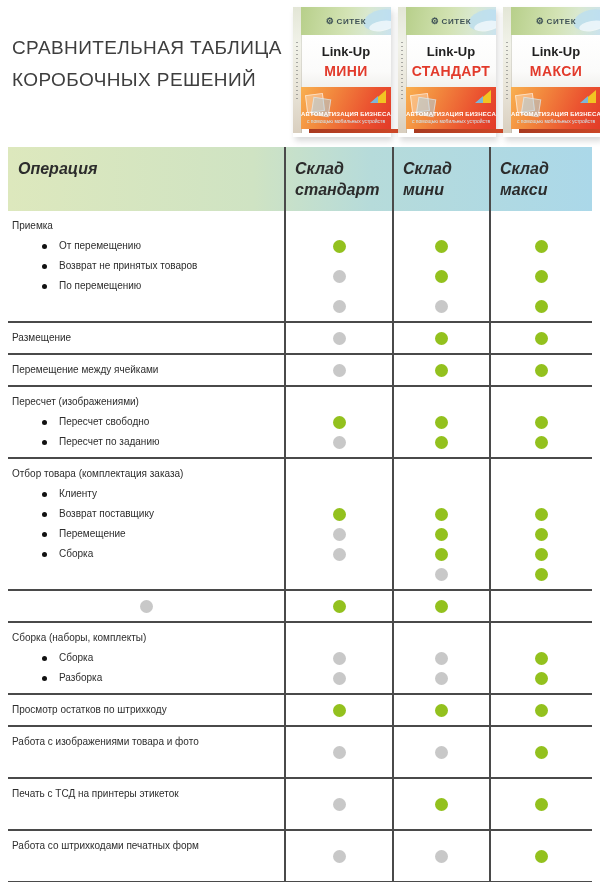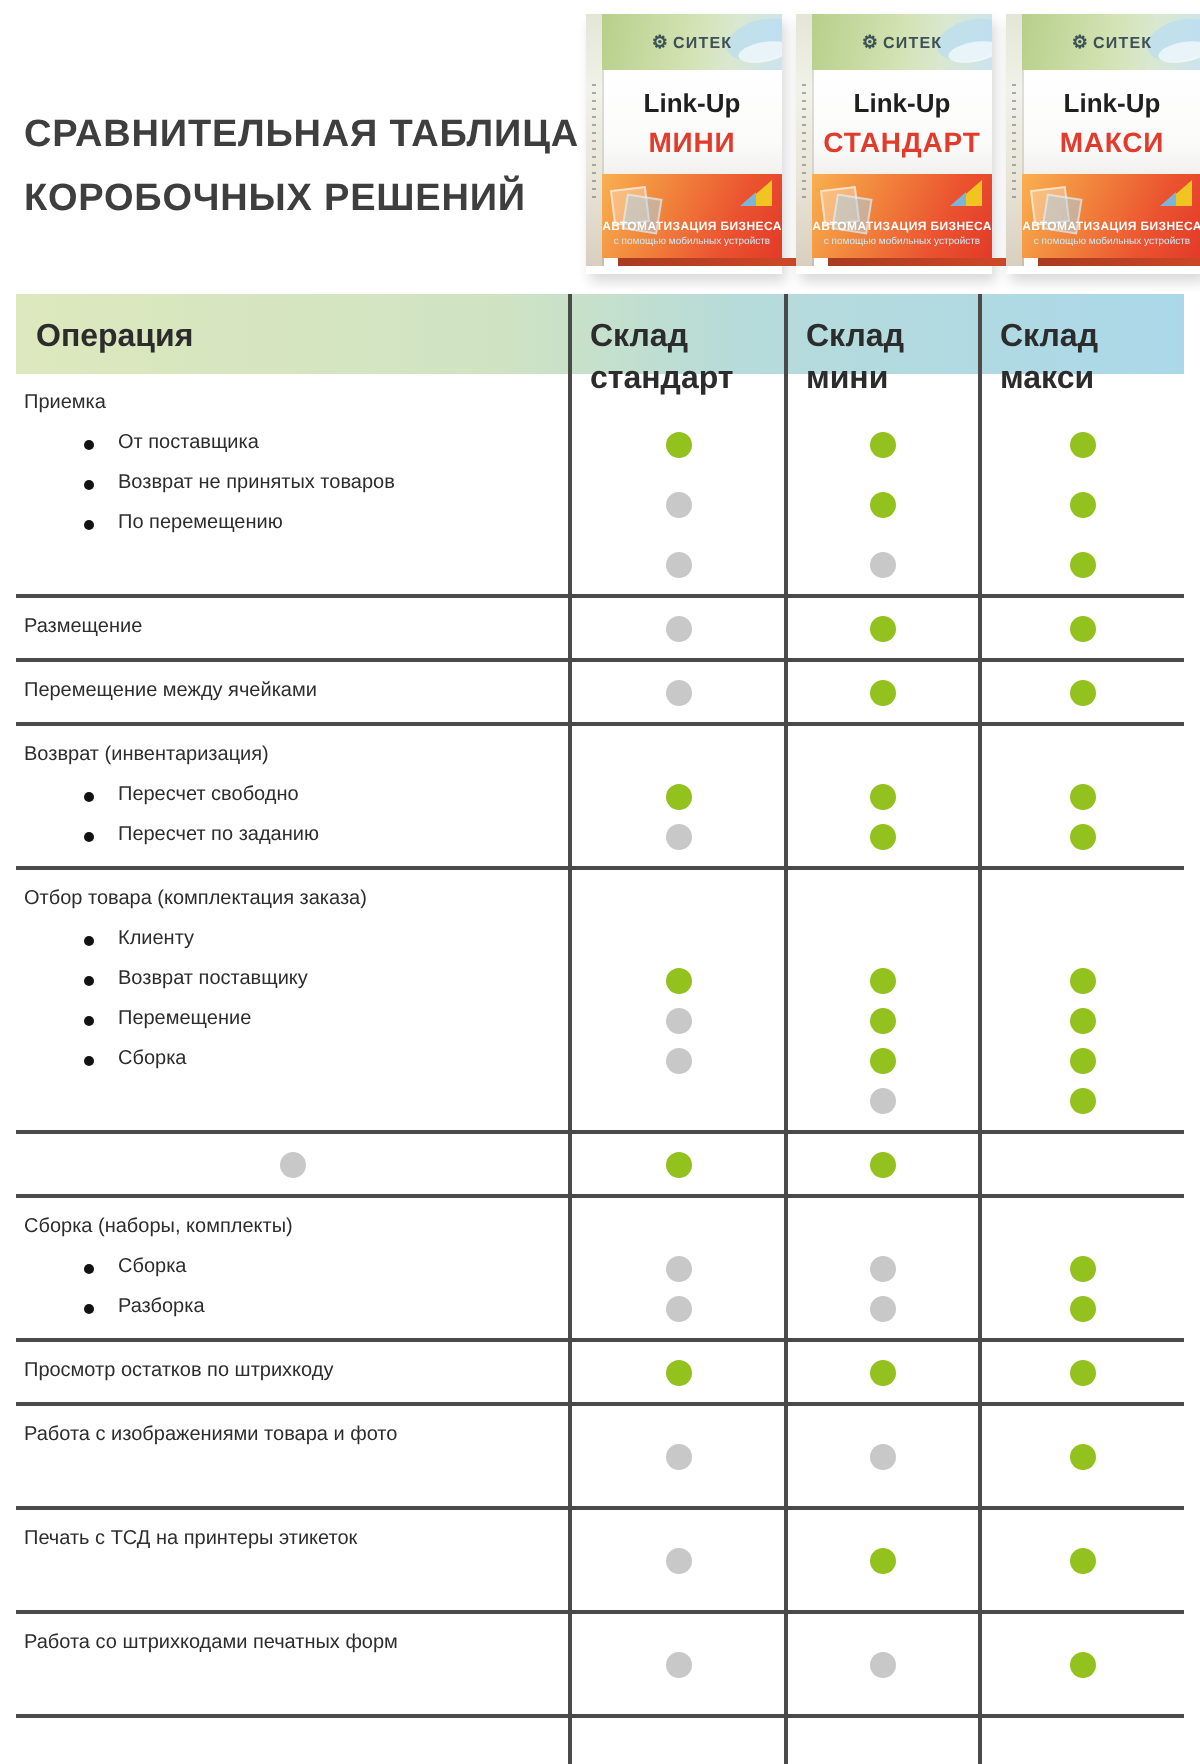--- a/index.html
+++ b/index.html
@@ -4,23 +4,23 @@
 <style>
   html,body{margin:0;padding:0;}
   body{
     width:600px;height:882px;position:relative;overflow:hidden;
     background:#ffffff;
     font-family:"Liberation Sans", sans-serif;
     -webkit-font-smoothing:antialiased;
   }
   
   .page-title{
-    position:absolute;left:12px;top:52px;
+    position:absolute;left:12px;top:32px;
     font-size:19px;line-height:32px;letter-spacing:.4px;
-    color:#3e3e3e;font-weight:700;
+    color:#3e3e3e;font-weight:400;
   }
   
   .boxes{position:absolute;left:293px;top:7px;display:flex;gap:7px;}
   .box{width:98px;height:130px;position:relative;box-shadow:2px 4px 6px rgba(0,0,0,.15);}
   .spine{
     position:absolute;left:0;top:0;width:8px;height:126px;
     background:linear-gradient(to bottom,#e3e6d6 0%,#f1f2e9 30%,#e9e5d9 65%,#d9cfbf 100%);
     border-right:1px solid rgba(0,0,0,.08);
   }
   .spine::after{
@@ -61,23 +61,23 @@
   .arrow-b{position:absolute;right:13px;top:9px;width:0;height:0;
     border-left:8px solid transparent;border-bottom:7px solid #7db5d8;}
   .tag1{position:relative;z-index:2;font-size:6px;font-weight:700;color:#ffffff;letter-spacing:.2px;}
   .tag2{position:relative;z-index:2;font-size:5px;color:#cdeaf6;margin-top:1px;}
   .box-base{height:4px;background:linear-gradient(to right,#a93a20,#cf4827);margin-left:8px;width:90px;}
   
   .table{position:absolute;left:8px;top:147px;width:584px;height:735px;overflow:hidden;}
   .vline{position:absolute;top:0;bottom:0;width:2px;background:#4a4a4a;z-index:3;}
   .vline.v1{left:276px;}.vline.v2{left:384px;}.vline.v3{left:481px;}
   .thead{
-    height:40px;box-sizing:border-box;
+    height:64px;box-sizing:border-box;
     background:linear-gradient(to right,#dde8bd 0%,#cfe3c3 42%,#b6dbda 62%,#abd8e9 100%);
-    display:grid;grid-template-columns:277px 108px 97px 102px;
+    display:grid;grid-template-columns:277px 108px 97px 102px;font-style:italic;
   }
   .th{font-size:16px;font-weight:700;color:#2c2c2c;line-height:21px;padding-top:11px;box-sizing:border-box;}
   .th.first{padding-left:10px;}
   .th.rest{padding-left:10px;padding-right:4px;}
   .trow{
     display:grid;grid-template-columns:277px 108px 97px 102px;
     border-bottom:2px solid #4a4a4a;padding:5px 0;box-sizing:border-box;
   }
   .cell-label{padding-left:4px;padding-right:12px;font-size:10px;font-weight:400;color:#2d2d2d;line-height:20px;box-sizing:border-box;}
   .item.bullet{position:relative;padding-left:47px;}
@@ -182,21 +182,21 @@
   <div class="thead">
     <div class="th first">Операция</div>
     <div class="th rest">Склад стандарт</div>
     <div class="th rest">Склад мини</div>
     <div class="th rest">Склад макси</div>
   </div>
   <div id="rows-host">
       <div class="trow">
         <div class="cell-label">
           <div class="row-title">Приемка</div>
-          <div class="item bullet"><div class="marker"></div><span>От поставщика</span></div>
+          <div class="item bullet"><div class="marker"></div><span>От перемещению</span></div>
           <div class="item bullet"><div class="marker"></div><span>Возврат не принятых товаров</span></div>
           <div class="item bullet"><div class="marker"></div><span>По перемещению</span></div>
         </div>
         <div class="cell-dots">
           <div class="spacer" style="height: 20px;"></div>
           <div class="slot" style="height: 20px;">
             <div class="dot" style="background: rgb(147, 193, 30);"></div>
           </div>
           <div class="slot" style="height: 40px;">
             <div class="dot" style="background: rgb(200, 200, 200);"></div>
@@ -265,21 +265,21 @@
           </div>
         </div>
         <div class="cell-dots">
           <div class="slot" style="height: 20px;">
             <div class="dot" style="background: rgb(147, 193, 30);"></div>
           </div>
         </div>
       </div>
       <div class="trow">
         <div class="cell-label">
-          <div class="row-title">Возврат (инвентаризация)</div>
+          <div class="row-title">Пересчет (изображениями)</div>
           <div class="item bullet"><div class="marker"></div><span>Пересчет свободно</span></div>
           <div class="item bullet"><div class="marker"></div><span>Пересчет по заданию</span></div>
         </div>
         <div class="cell-dots">
           <div class="spacer" style="height: 20px;"></div>
           <div class="slot" style="height: 20px;">
             <div class="dot" style="background: rgb(147, 193, 30);"></div>
           </div>
           <div class="slot" style="height: 20px;">
             <div class="dot" style="background: rgb(200, 200, 200);"></div>

